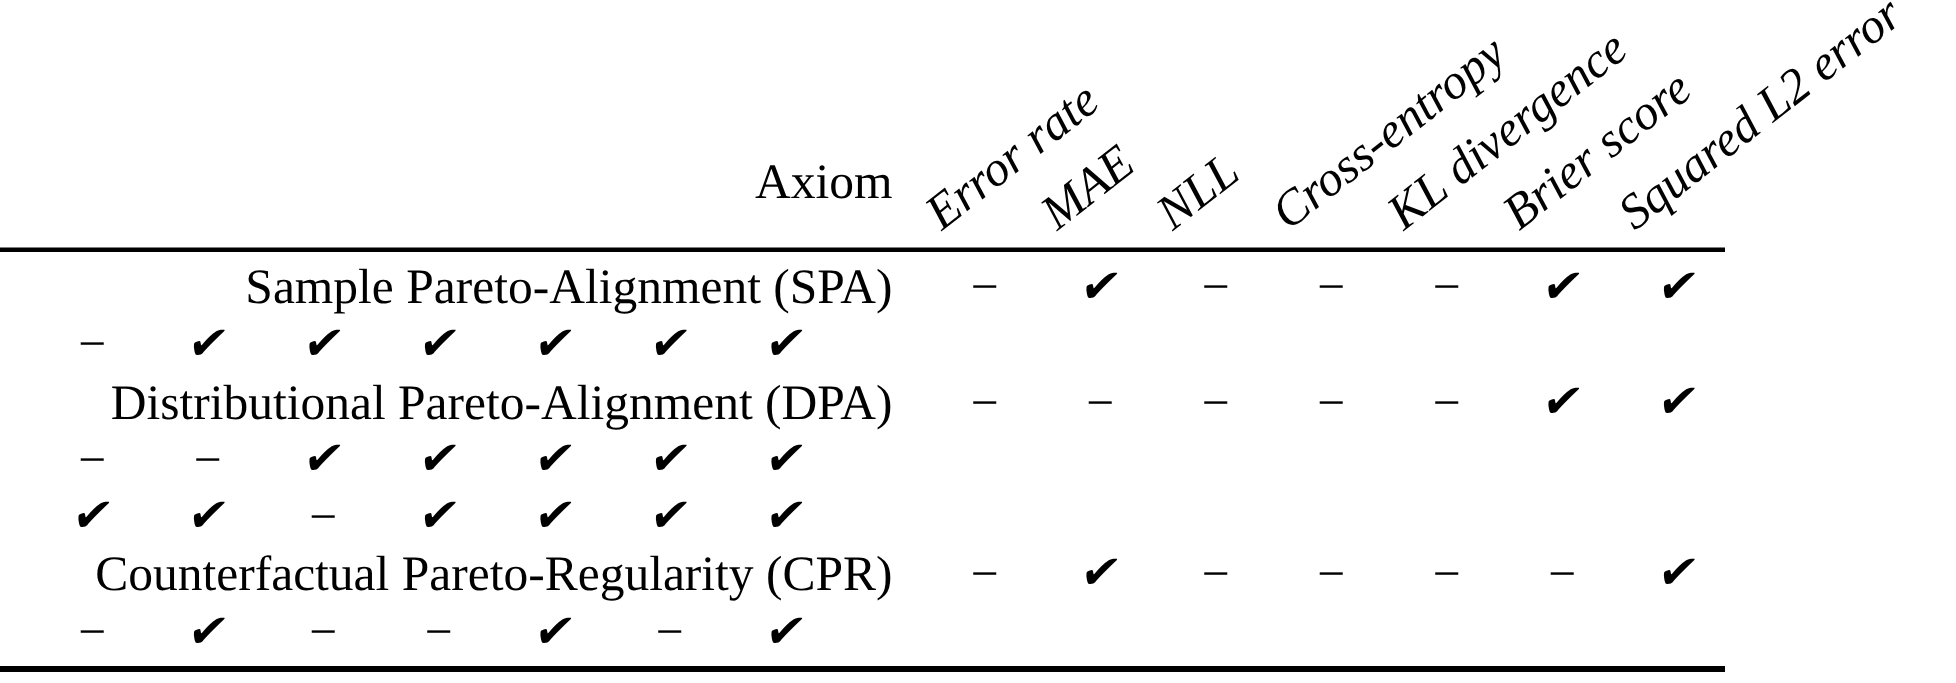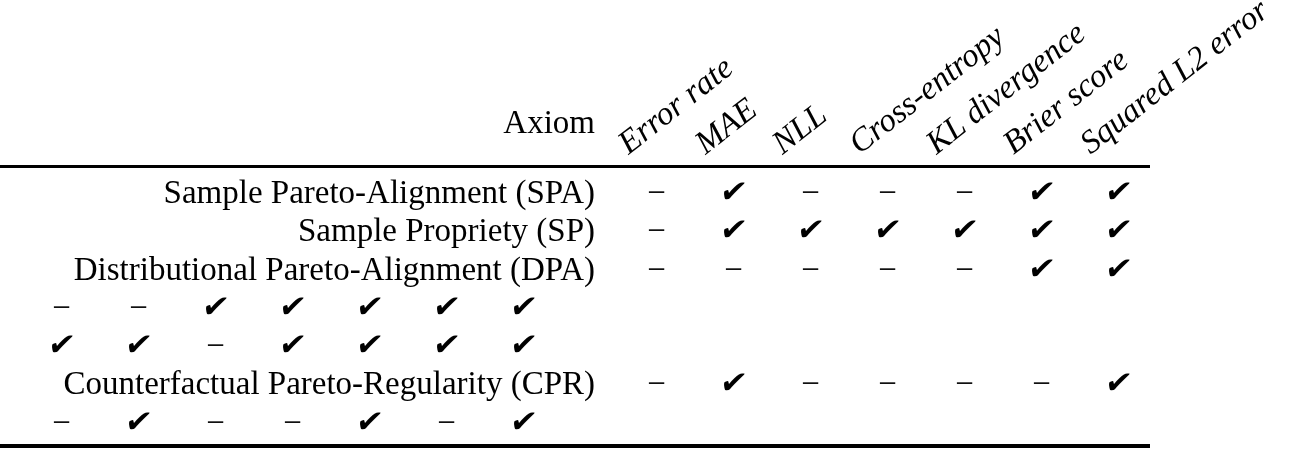--- a/index.html
+++ b/index.html
@@ -109,21 +109,20 @@
         <div class="cell check">✔</div>
         <div class="cell">−</div>
         <div class="cell">−</div>
         <div class="cell">−</div>
         <div class="cell check">✔</div>
         <div class="cell check">✔</div>
       </div>
     </div>
 
     <div class="trow">
-      <div class="row-label">Sample Propriety (SP)</div>
       <div class="cells">
         <div class="cell">−</div>
         <div class="cell check">✔</div>
         <div class="cell check">✔</div>
         <div class="cell check">✔</div>
         <div class="cell check">✔</div>
         <div class="cell check">✔</div>
         <div class="cell check">✔</div>
       </div>
     </div>

